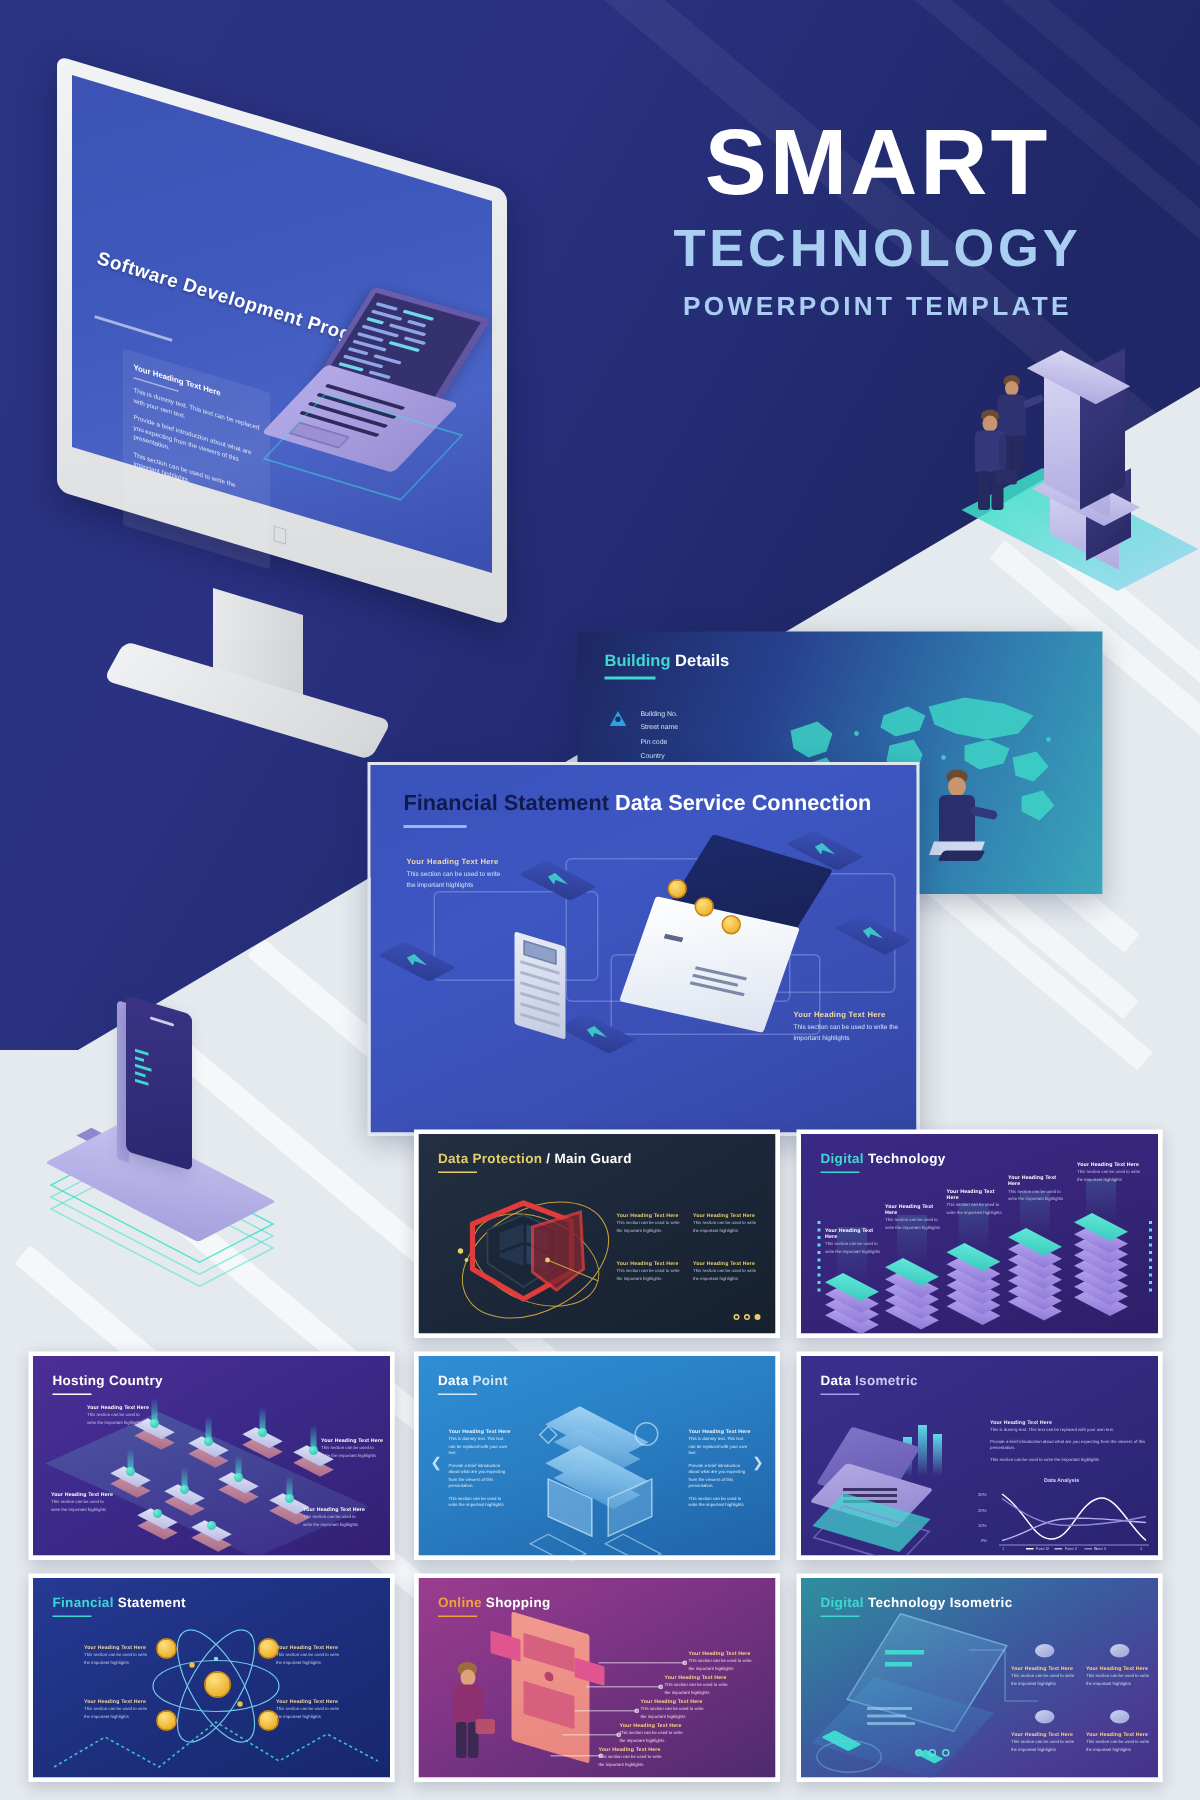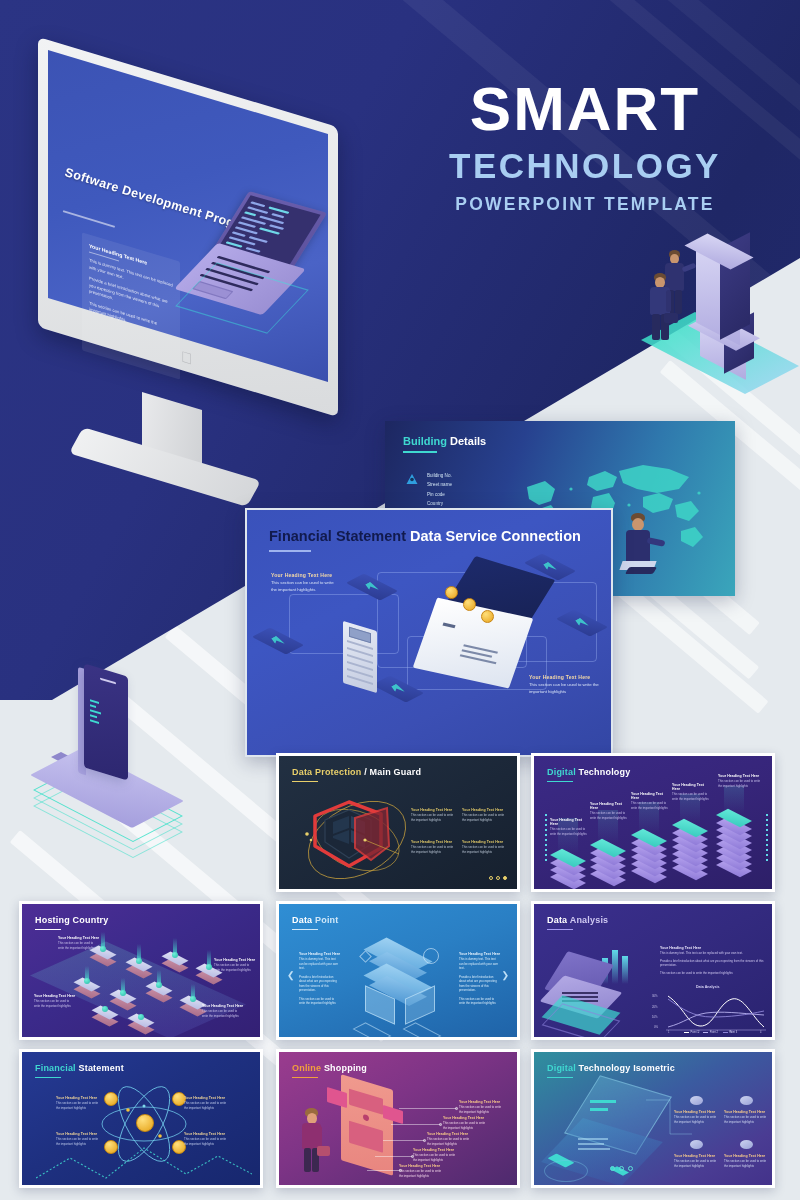--- a/index.html
+++ b/index.html
@@ -833,21 +833,21 @@
       <h6 style="color:#eaf5ff">Your Heading Text Here</h6>
       <p style="color:#d5eaf9; margin-bottom:4px;">This is dummy text. This text can be replaced with your own text.</p>
       <p style="color:#d5eaf9; margin-bottom:4px;">Provide a brief introduction about what are you expecting from the viewers of this presentation.</p>
       <p style="color:#d5eaf9;">This section can be used to write the important highlights</p>
     </div>
   </div>
 
   <div class="thumb bg-dataan" style="left:531px; top:901px;">
     <div class="t-title">
       <span style="color:#ffffff">Data</span>
-      <span style="color:#cfc9f2">Analysis</span>
+      <span style="color:#cfc9f2">Isometric</span>
     </div>
     <div class="t-rule" style="background:#a79cf0;"></div>
 
     <div style="position:absolute;left:16px;top:38px;width:96px;height:76px;">
       <div style="position:absolute;left:52px;top:16px;width:6px;height:26px;background:linear-gradient(180deg,#5fd9e8,rgba(95,217,232,0));"></div>
       <div style="position:absolute;left:62px;top:8px;width:6px;height:34px;background:linear-gradient(180deg,#5fd9e8,rgba(95,217,232,0));"></div>
       <div style="position:absolute;left:72px;top:14px;width:6px;height:28px;background:linear-gradient(180deg,#5fd9e8,rgba(95,217,232,0));"></div>
       <div style="position:absolute;left:6px;top:16px;width:46px;height:38px;background:linear-gradient(150deg,#7f73c8,#6357ae);transform:matrix(1,0.30,-0.62,1,0,0);border-radius:2px;"></div>
       <div style="position:absolute;left:2px;top:42px;width:58px;height:26px;background:linear-gradient(150deg,#b2a8e4,#9086cf);transform:matrix(1,0.30,-0.95,1,0,0);border-radius:2px;"></div>
       <div style="position:absolute;left:12px;top:50px;width:36px;height:1.6px;background:#3b3268;"></div>

